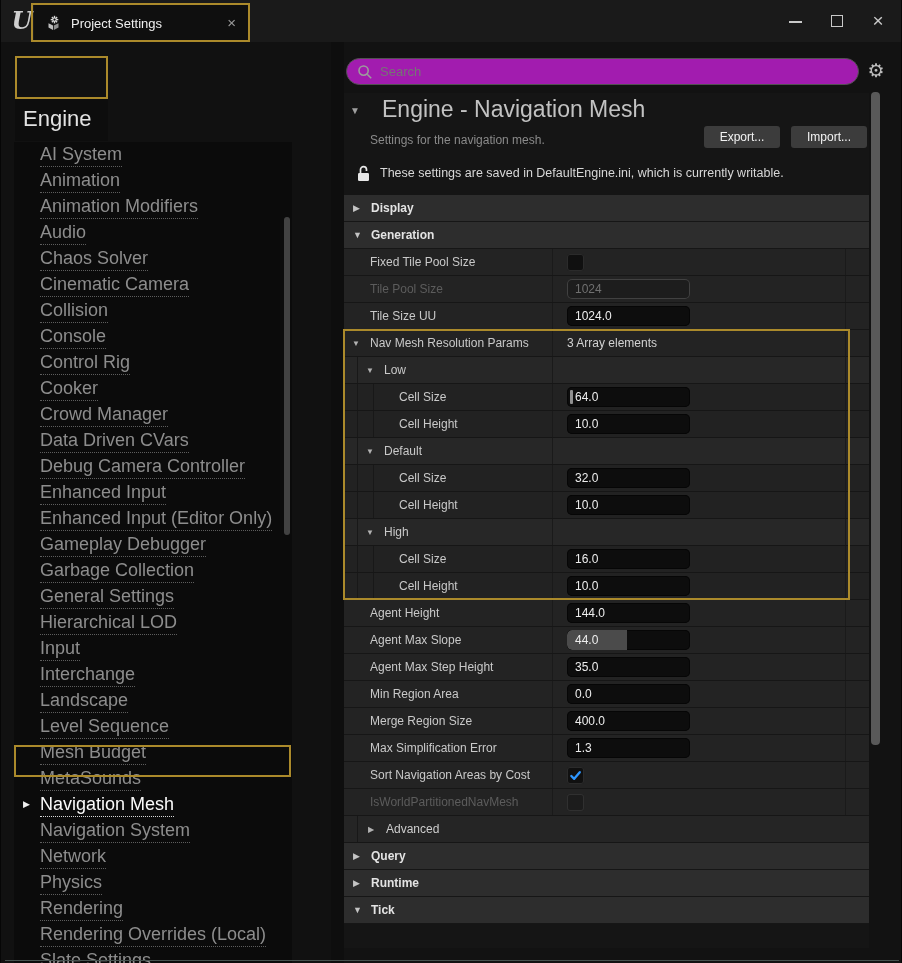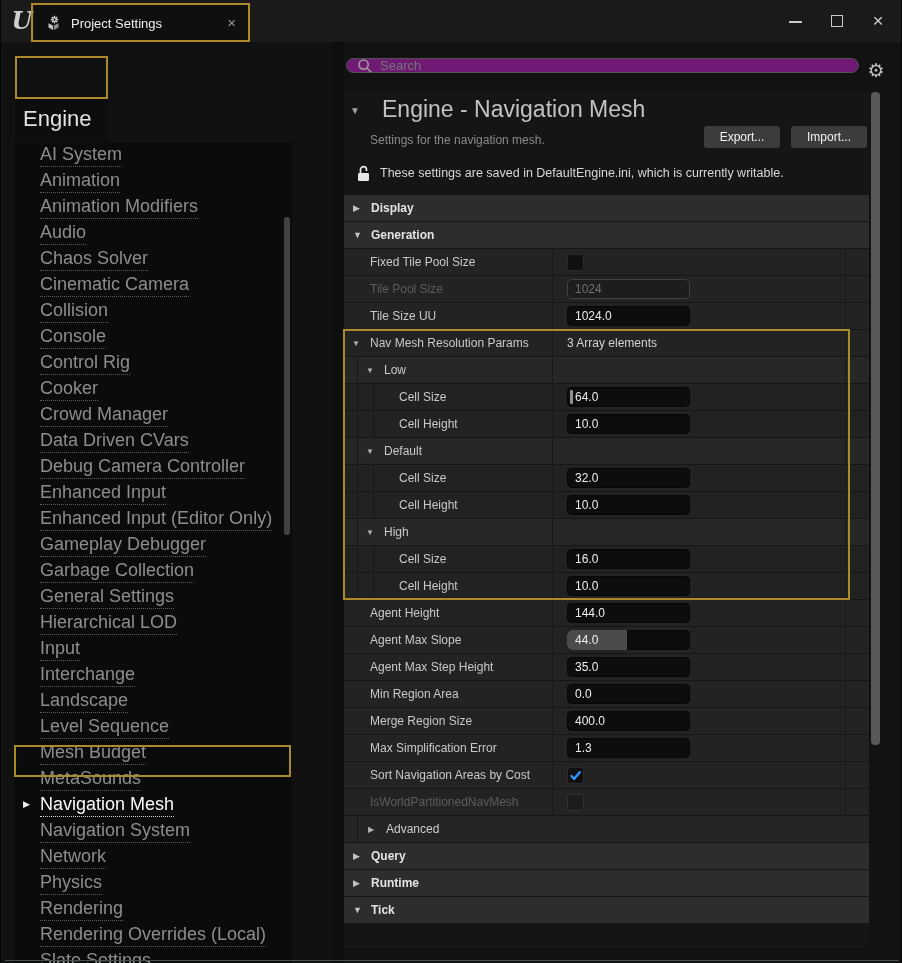--- a/index.html
+++ b/index.html
@@ -32,22 +32,22 @@
   .side-item { position:relative; height:26px; display:flex; align-items:center; padding-left:26px; }
   .side-label { color:#8d8d8d; font-size:18px; border-bottom:1px dotted #5e5e5e; padding-bottom:1px; }
   .side-item.selected .side-label { color:#fafafa; border-bottom-color:#d8d8d8; }
   .side-arrow { position:absolute; left:9px; top:7px; color:#f0f0f0; font-size:9px; }
   .side-scrollbar { position:absolute; left:283px; top:175px; width:6px; height:318px; background:#424242; border-radius:3px; }
 
   
   .main-region { position:absolute; left:330px; top:42px; width:572px; height:921px; background:#121212; }
   .main-sep { position:absolute; left:330px; top:42px; width:13px; height:921px; background:#0e0e0e; }
 
-  .search-pill { position:absolute; left:345px; top:58px; width:513px; height:15px; border:1px solid #525252;
-                 border-radius:14px; background:#701a75; display:flex; align-items:center; }
+  .search-pill { position:absolute; left:345px; top:58px; width:513px; height:27px; border:1px solid #525252;
+                 border-radius:14px; background:#a21caf; display:flex; align-items:center; }
   .search-icon { margin-left:10px; width:16px; height:16px; }
   .search-input { flex:1; margin-left:7px; background:transparent; border:none; outline:none;
                   color:#cfcfcf; font-size:13px; font-family:"Liberation Sans",sans-serif; }
   .search-input::placeholder { color:#757575; }
   .main-gear { position:absolute; left:864px; top:59px; width:22px; height:24px; color:#bdbdbd; font-size:19px;
                line-height:24px; text-align:center; }
 
   .card { position:absolute; left:343px; top:93px; width:525px; height:855px; background:#151515; overflow:hidden; }
   .page-tri { position:absolute; left:349px; top:105px; color:#9f9f9f; font-size:10px; }
   .page-title { position:absolute; left:381px; top:96px; color:#c2c2c2; font-size:23px; }

